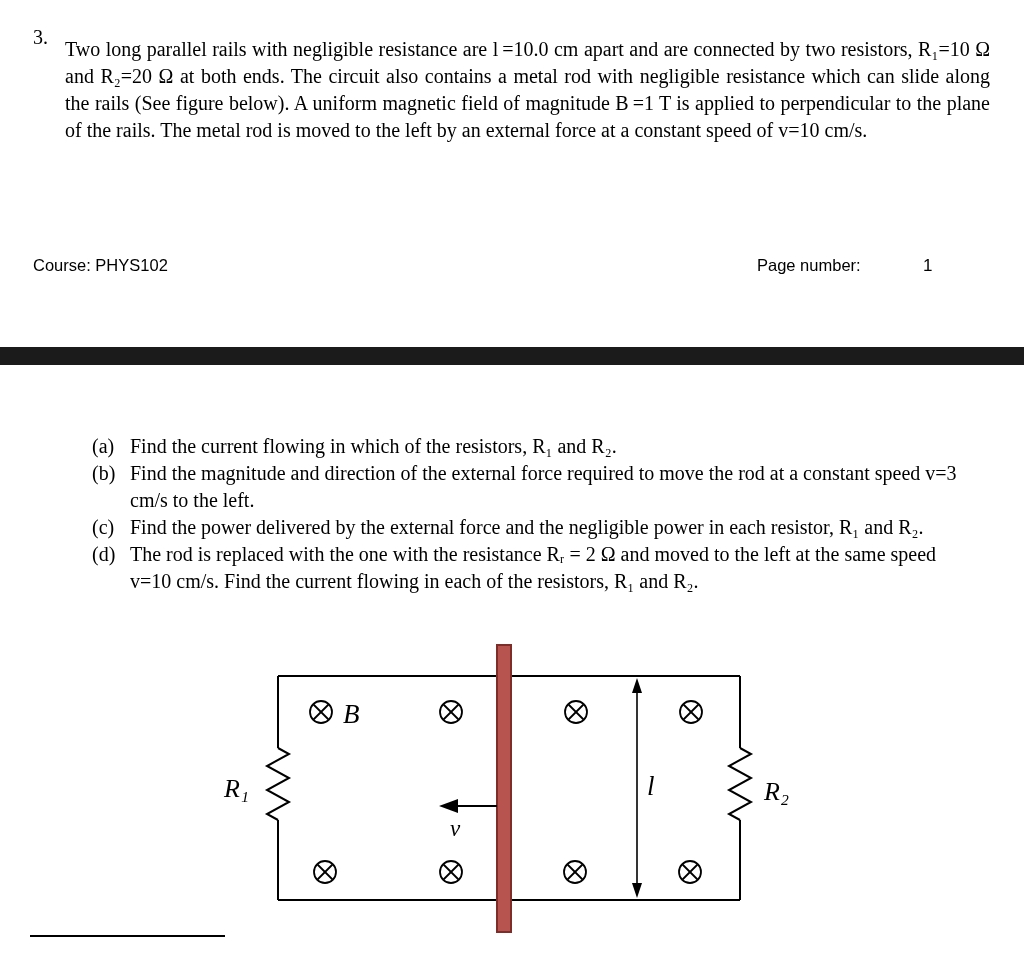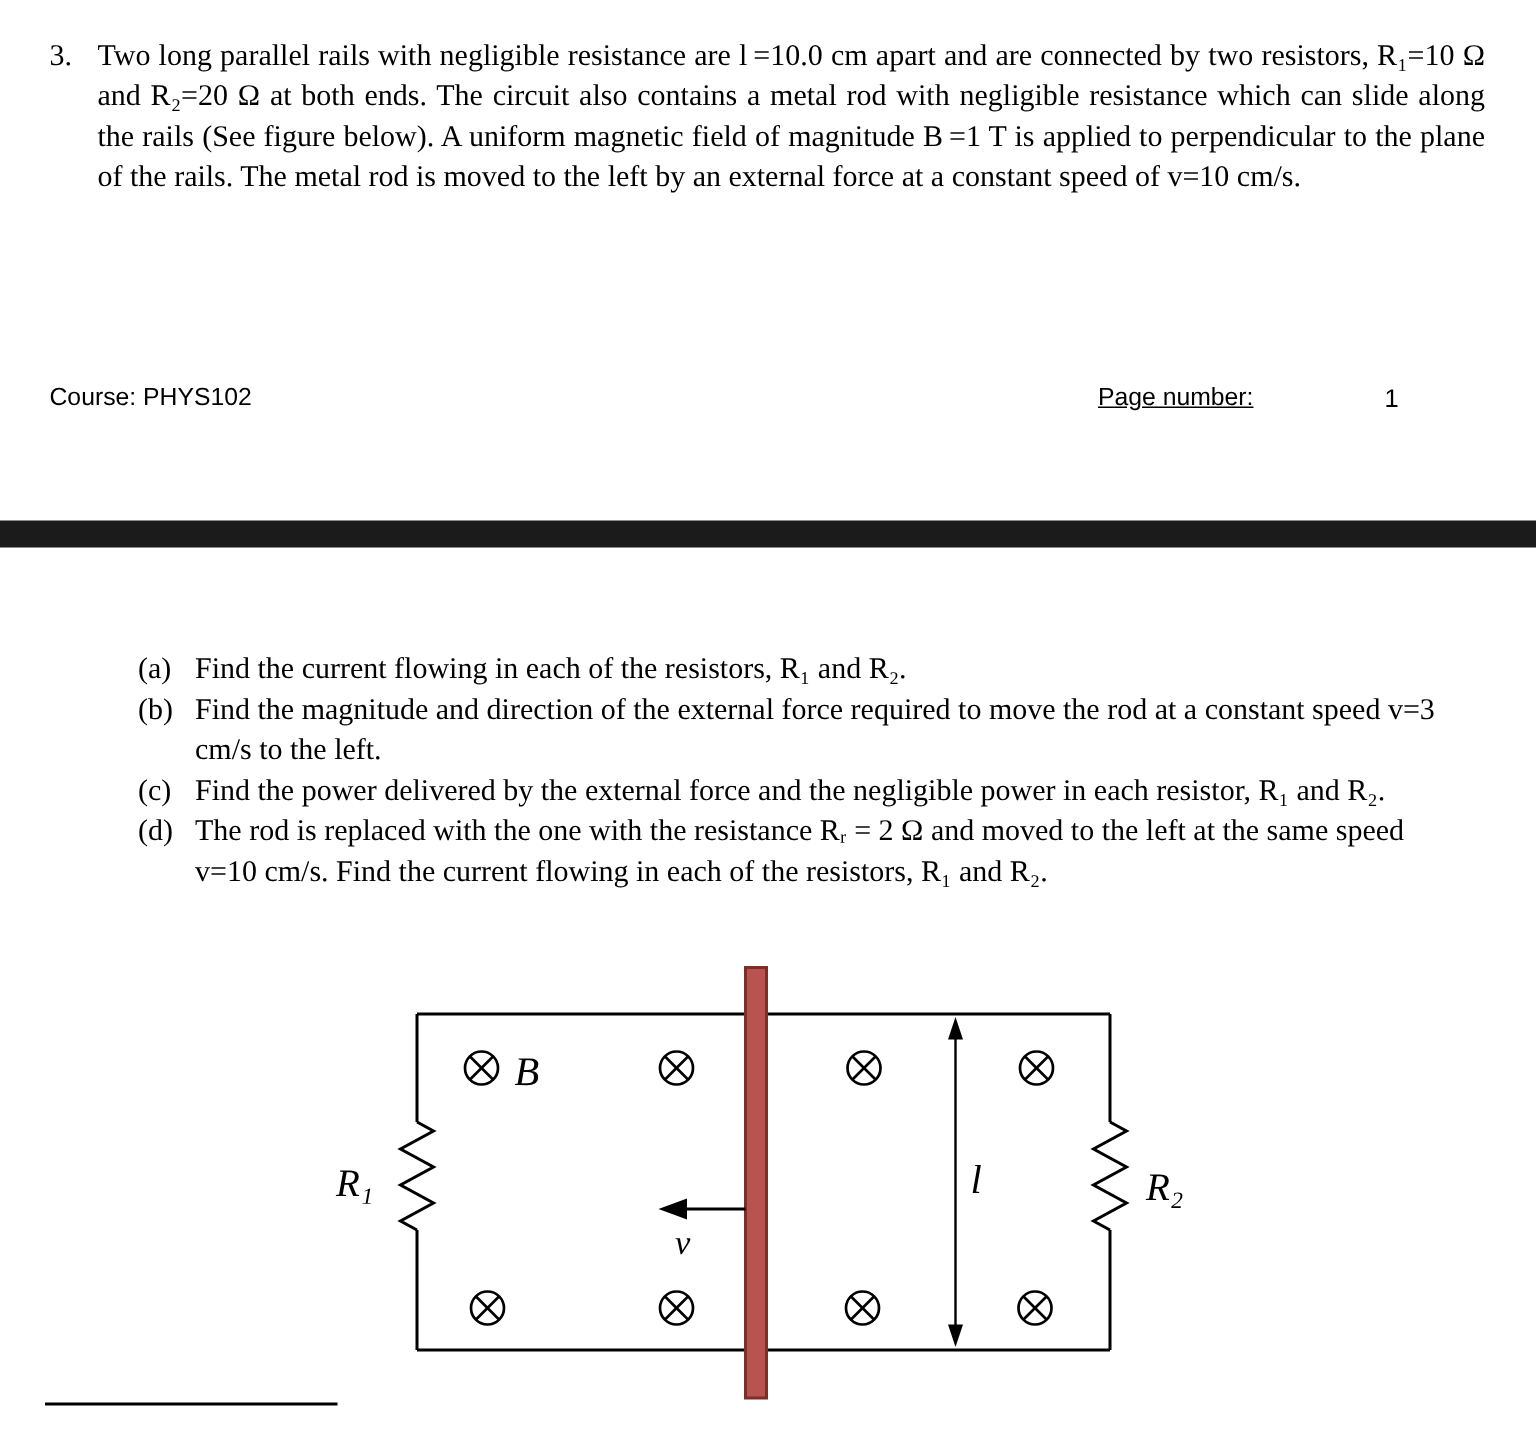--- a/index.html
+++ b/index.html
@@ -24,34 +24,35 @@
     font-size: 20px;
     line-height: 27px;
   }
   .problem-number {
     width: 32px;
     flex: none;
   }
   .problem-text {
     flex: 1;
     text-align: justify;
+    margin-top: 12px;
   }
 
   
   .meta-row {
     position: absolute;
     top: 256px;
     left: 0;
     width: 100%;
     height: 24px;
     font-family: "Liberation Sans", "DejaVu Sans", sans-serif;
     font-size: 16.5px;
   }
   .course-label { position: absolute; left: 33px; top: 0; }
-  .page-number-label { position: absolute; left: 732px; top: 0; text-decoration: underline; }
+  .page-number-label { position: absolute; left: 757px; top: 0; }
   .page-number-value { position: absolute; left: 923px; top: 0; font-size: 17px; }
 
   
   .divider {
     position: absolute;
     top: 347px;
     left: 0;
     width: 1024px;
     height: 18px;
     background: #1b1b1b;
@@ -99,21 +100,21 @@
     <span class="course-label">Course: PHYS102</span>
     <span class="page-number-label">Page number:</span>
     <span class="page-number-value">1</span>
   </div>
 
   <div class="divider"></div>
 
   <div class="parts">
     <div class="part">
       <div class="part-label">(a)</div>
-      <div class="part-text">Find the current flowing in each of the resistors, R₁ and R₂.</div>
+      <div class="part-text">Find the current flowing in which of the resistors, R₁ and R₂.</div>
     </div>
     <div class="part">
       <div class="part-label">(b)</div>
       <div class="part-text">Find the magnitude and direction of the external force required to move the rod at a constant speed v=3 cm/s to the left.</div>
     </div>
     <div class="part">
       <div class="part-label">(c)</div>
       <div class="part-text">Find the power delivered by the external force and the negligible power in each resistor, R₁ and R₂.</div>
     </div>
     <div class="part">

